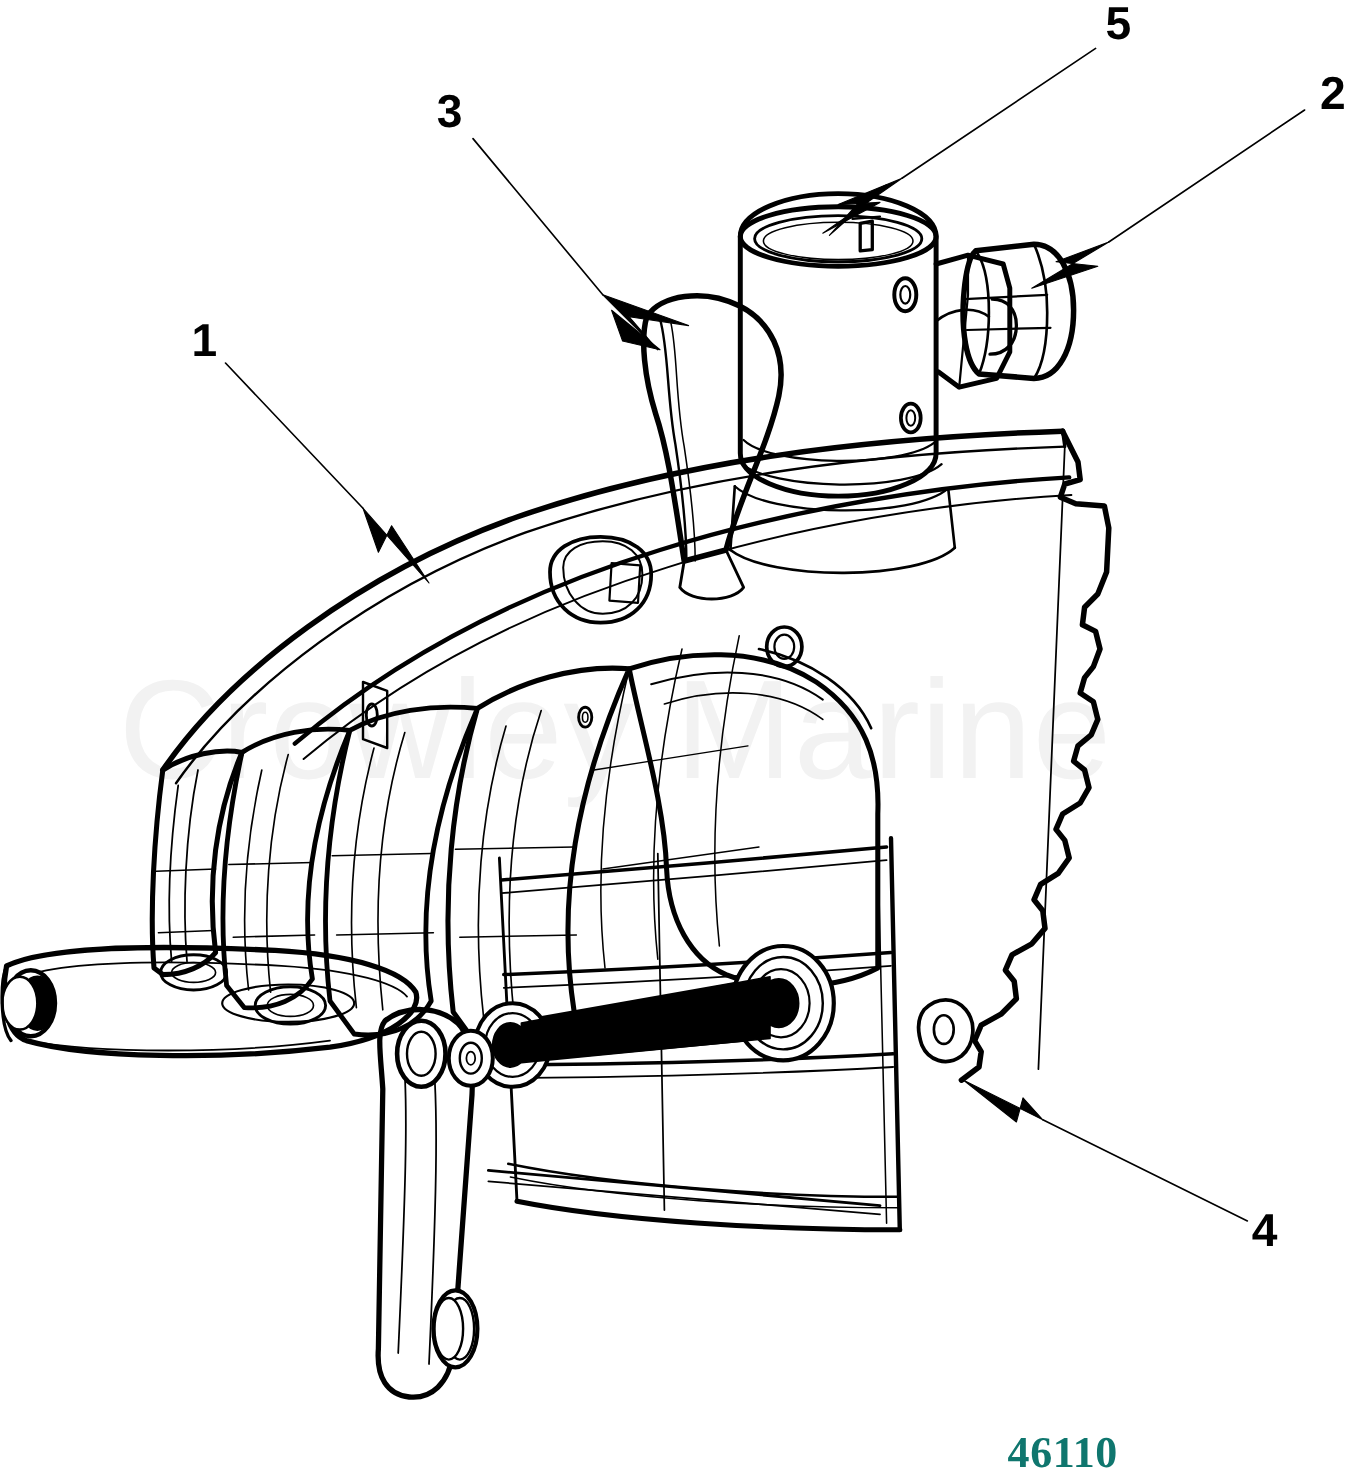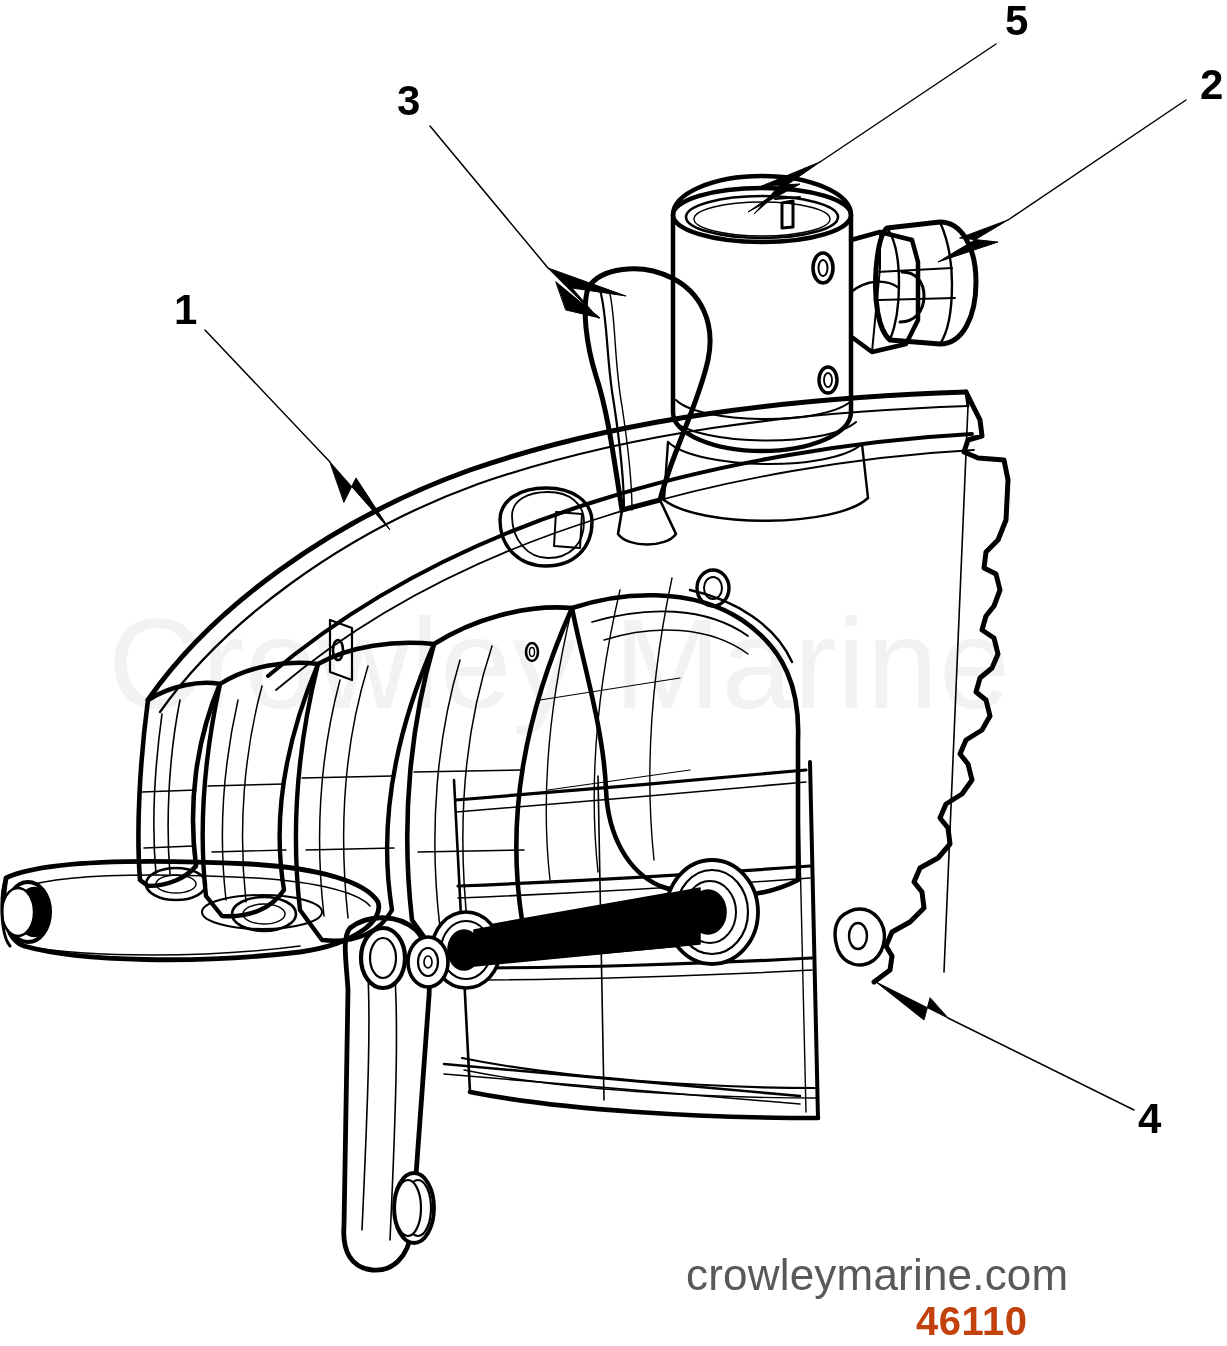--- a/index.html
+++ b/index.html
@@ -49,25 +49,25 @@
     line-height: 48px;
     color: #58595b;
     letter-spacing: 0.2px;
     white-space: nowrap;
     user-select: none;
   }
   #part-number {
     position: absolute;
     left: 916px;
     top: 1300px;
-    font-family: Liberation Sans, sans-serif;
+    font-family: Liberation Serif, serif;
     font-weight: bold;
     font-size: 40px;
     line-height: 42px;
-    color: #c2410c;
+    color: #0f766e;
     letter-spacing: 0.5px;
     white-space: nowrap;
     user-select: none;
   }
   #watermark {
     position: absolute;
     left: 108px;
     top: 600px;
     font-family: "Liberation Sans", sans-serif;
     font-size: 128px;
@@ -370,16 +370,15 @@
 
     </g>
   </svg>
 
   <div class="callout-num" id="callout-1">1</div>
   <div class="callout-num" id="callout-2">2</div>
   <div class="callout-num" id="callout-3">3</div>
   <div class="callout-num" id="callout-4">4</div>
   <div class="callout-num" id="callout-5">5</div>
 
-  <div id="brand-url">crowleymarine.com</div>
   <div id="part-number">46110</div>
 
 </div>
 
 </body></html>

